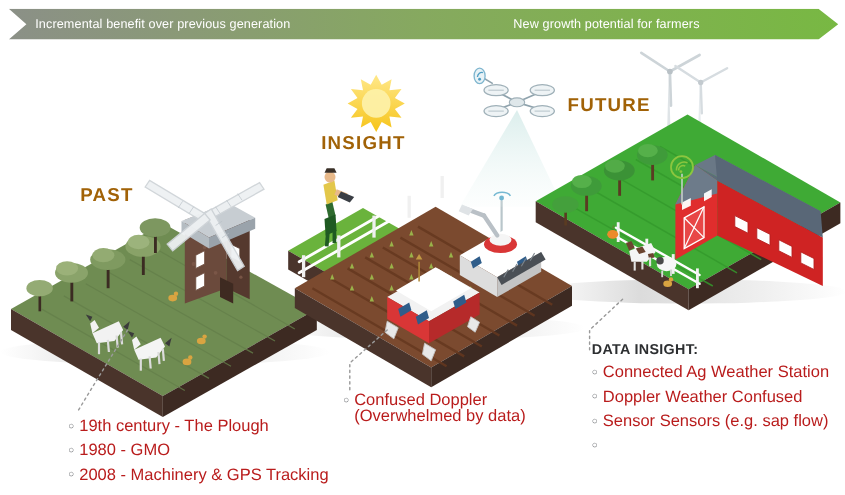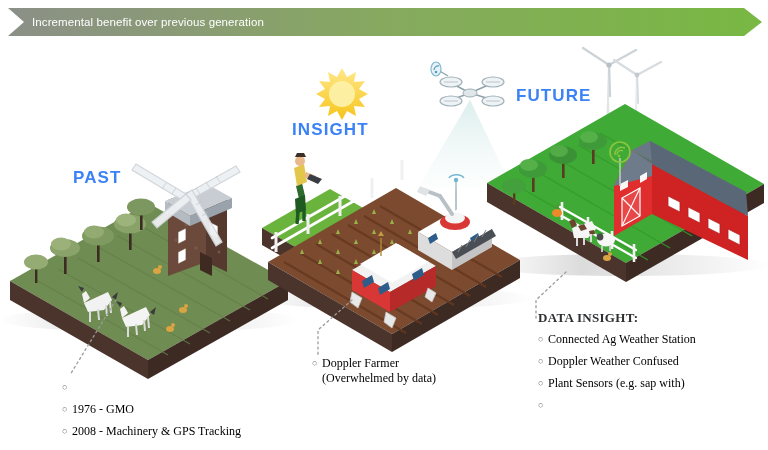--- a/index.html
+++ b/index.html
@@ -17,41 +17,41 @@
   .banner svg{display:block;}
   .banner-label{
     position:absolute;top:0;height:28px;line-height:28px;
     font-size:11.5px;color:#ffffff;white-space:nowrap;letter-spacing:.1px;
   }
   .banner-left{left:32px;}
   .banner-right{right:32px;}
 
   
   .era-title{
-    position:absolute;font-size:17px;font-weight:bold;color:#3b82f6;
+    position:absolute;font-size:17px;font-weight:bold;color:#a16207;
     letter-spacing:1.1px;white-space:nowrap;
   }
   #title-past{left:73px;top:168px;}
   #title-present{left:292px;top:120px;}
   #title-future{left:516px;top:86px;}
 
   
-  .callout{position:absolute;font-family:Liberation Serif, serif;}
+  .callout{position:absolute;}
   .callout-head{
     font-size:13px;font-weight:bold;color:#2d2f31;letter-spacing:.3px;
     margin-bottom:6px;white-space:nowrap;
   }
   .bullet-row{
     display:flex;align-items:flex-start;margin-bottom:7px;white-space:nowrap;
   }
   .bullet-mark{
     flex:0 0 auto;width:10px;font-size:9px;color:#6c6f73;line-height:15px;
   }
   .bullet-text{
-    font-size:12px;color:#000000;line-height:15px;white-space:pre-line;
+    font-size:15px;color:#b91c1c;line-height:15px;white-space:pre-line;
   }
   #callout-past{left:62px;top:380px;}
   #callout-present{left:312px;top:356px;}
   #callout-future{left:538px;top:310px;}
 
   .illus{position:absolute;left:0;top:0;}
 </style>
 </head>
 <body>
 
@@ -64,20 +64,21 @@
           <stop offset="0" stop-color="#8b9087"></stop>
           <stop offset="0.22" stop-color="#8a9a76"></stop>
           <stop offset="0.50" stop-color="#86a95f"></stop>
           <stop offset="0.78" stop-color="#7fb24e"></stop>
           <stop offset="1" stop-color="#78b843"></stop>
         </linearGradient>
       </defs>
       <path d="M8,0 L744,0 L762,14 L744,28 L8,28 L24,14 Z" fill="url(#bannerGrad)"></path>
     </svg>
     <div class="banner-label banner-left">Incremental benefit over previous generation</div>
+    <div class="banner-label banner-right">New growth potential for farmers</div>
   </div>
 
   <svg class="illus" width="768" height="450" viewBox="0 0 768 450">
     <defs>
       <linearGradient id="shadowFade" x1="0" y1="0" x2="1" y2="0">
         <stop offset="0" stop-color="#d9d9d9" stop-opacity="0"></stop>
         <stop offset="0.35" stop-color="#d0d0d0" stop-opacity="0.75"></stop>
         <stop offset="1" stop-color="#c9c9c9" stop-opacity="0"></stop>
       </linearGradient>
       <linearGradient id="sunG" x1="0" y1="0" x2="0" y2="1">
@@ -537,51 +538,52 @@
     <path d="M566,272 L536,300 L536,318" fill="none" stroke="#9a9a9a" stroke-width="1.3" stroke-dasharray="2 3.2" stroke-linecap="round"></path>
   </svg>
 
   <div class="era-title" id="title-past">PAST</div>
   <div class="era-title" id="title-present">INSIGHT</div>
   <div class="era-title" id="title-future">FUTURE</div>
 
   <div class="callout" id="callout-past">
     <div class="bullet-row">
       <span class="bullet-mark">○</span>
-    </div>
-    <div class="bullet-row">
-      <span class="bullet-mark">○</span>
-      <span class="bullet-text">1976 - GMO</span>
+      <span class="bullet-text">19th century - The Plough</span>
+    </div>
+    <div class="bullet-row">
+      <span class="bullet-mark">○</span>
+      <span class="bullet-text">1980 - GMO</span>
     </div>
     <div class="bullet-row">
       <span class="bullet-mark">○</span>
       <span class="bullet-text">2008 - Machinery &amp; GPS Tracking</span>
     </div>
   </div>
 
   <div class="callout" id="callout-present">
     <div class="bullet-row">
       <span class="bullet-mark">○</span>
-      <span class="bullet-text">Doppler Farmer
+      <span class="bullet-text">Confused Doppler
 (Overwhelmed by data)</span>
     </div>
   </div>
 
   <div class="callout" id="callout-future">
     <div class="callout-head">DATA INSIGHT:</div>
     <div class="bullet-row">
       <span class="bullet-mark">○</span>
       <span class="bullet-text">Connected Ag Weather Station</span>
     </div>
     <div class="bullet-row">
       <span class="bullet-mark">○</span>
       <span class="bullet-text">Doppler Weather Confused</span>
     </div>
     <div class="bullet-row">
       <span class="bullet-mark">○</span>
-      <span class="bullet-text">Plant Sensors (e.g. sap with)</span>
+      <span class="bullet-text">Sensor Sensors (e.g. sap flow)</span>
     </div>
     <div class="bullet-row">
       <span class="bullet-mark">○</span>
     </div>
   </div>
 
 </div>
 
 </body></html>

